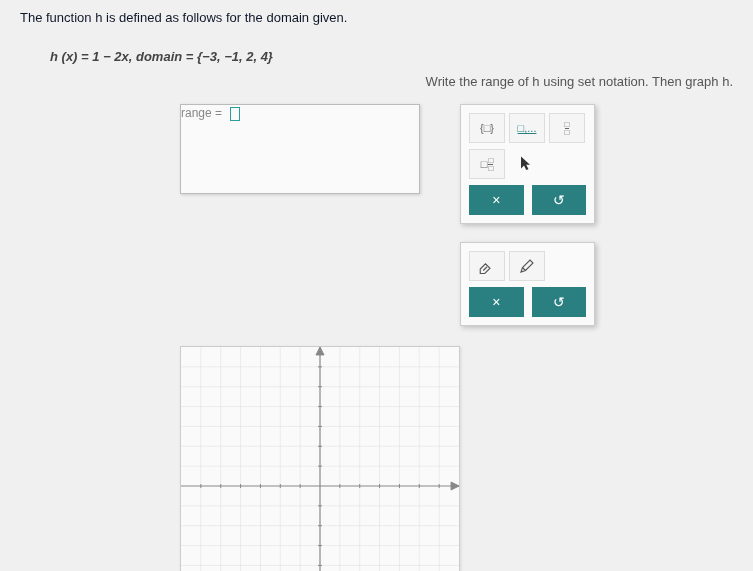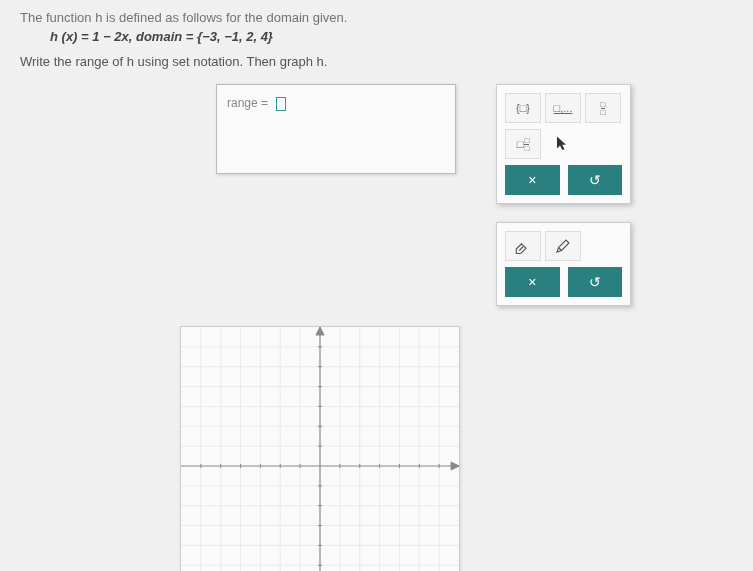--- a/index.html
+++ b/index.html
@@ -5,33 +5,31 @@
     * { box-sizing: border-box; margin: 0; padding: 0; }
     body {
       font-family: Arial, sans-serif;
       background: #f0f0f0;
       width: 753px;
       height: 571px;
       padding: 10px 20px;
       color: #666;
       font-size: 13px;
     }
-    .problem-text { margin-bottom: 4px; color: #737373; }
+    .problem-text { margin-bottom: 24px; color: #0f172a; }
     .formula { margin-left: 30px; margin-bottom: 10px; font-style: italic; color: #444; font-weight: bold; }
-    .instruction { margin-bottom: 15px; color: #555; }
+    .instruction { margin-bottom: 15px; color: #555; text-align: right; }
     .content-row { display: flex; gap: 40px; margin-left: 160px; }
     .left-col { }
     .answer-box {
       background: #fafafa;
       border: 1px solid #bbb;
       width: 240px;
       height: 90px;
-      padding: 10px;
       box-shadow: 1px 1px 3px rgba(0,0,0,0.15);
-      margin-left: 36px;
     }
     .answer-box .label { color: #888; font-size: 12px; display: inline-block; }
     .placeholder {
       display: inline-block;
       width: 10px;
       height: 14px;
       border: 1.5px solid #2a9d9d;
       vertical-align: middle;
       margin-left: 4px;
     }

